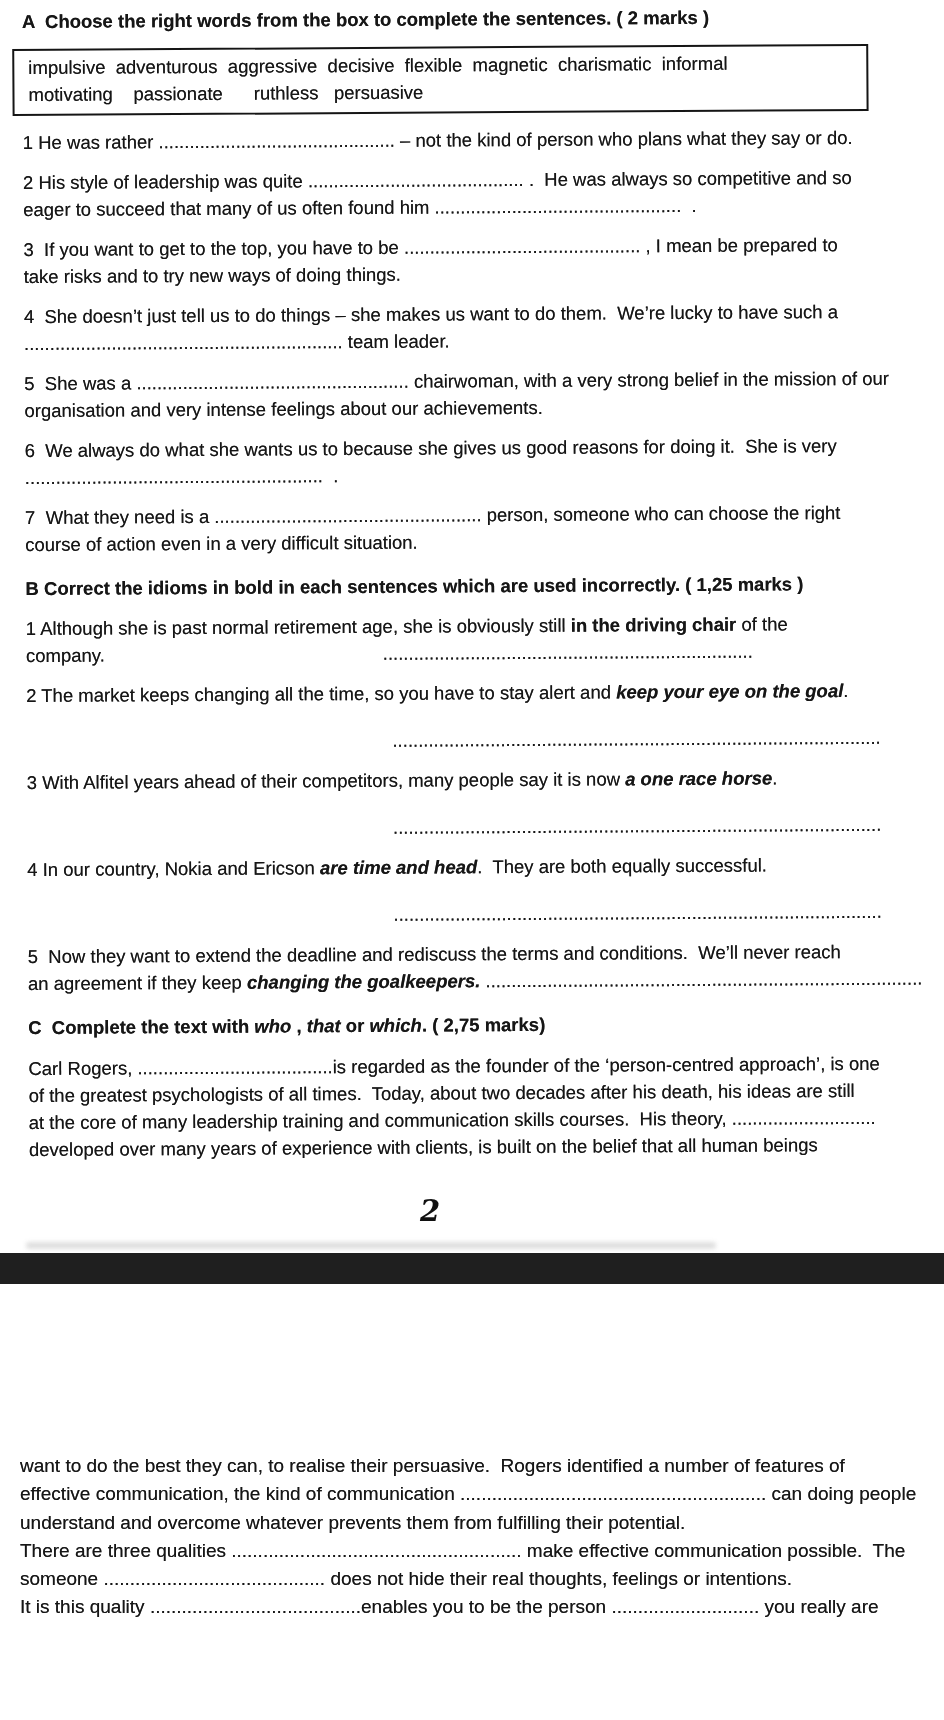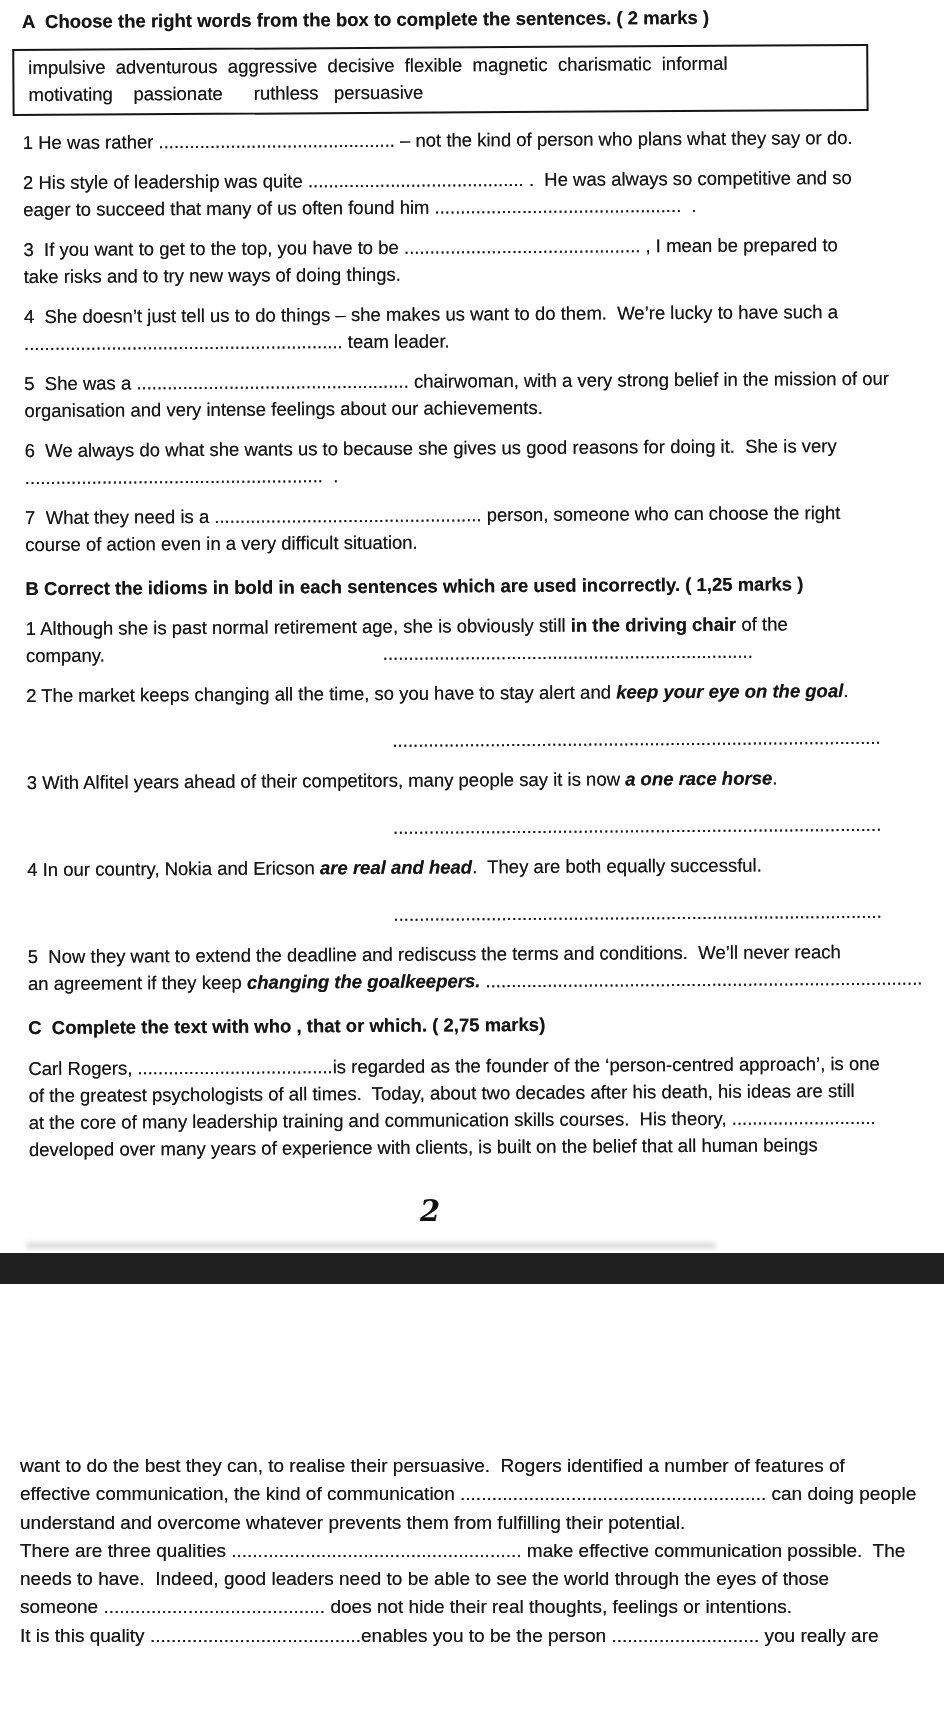--- a/index.html
+++ b/index.html
@@ -26,21 +26,21 @@
     margin:14px 0 0 -10px;
     width:838px;
     padding:4px 0 6px 14px;
     line-height:26.5px;
   }
   .item { margin-top:13px; }
   .b-head { margin-top:17px; }
   .answer-row { margin-top:20px; padding-left:366px; white-space:pre; }
   .idiom-b  { font-weight:700; }
   .idiom-bi { font-weight:700; font-style:italic; }
-  .kw-bi { }
+  .kw-bi { font-style:italic; }
   .gap { display:inline-block; width:278px; }
   .c-head { margin-top:17px; }
   .c-para { margin-top:14px; }
 
   
   .page-number {
     position:absolute; top:1194px; left:406px; width:48px;
     text-align:center;
     font-family:"DejaVu Serif", serif;
     font-style:italic; font-weight:700; font-size:29px; color:#101010;
@@ -116,21 +116,21 @@
       <div class="line"><span>2 The market keeps changing all the time, so you have to stay alert and </span><span class="idiom-bi">keep your eye on the goal</span><span>.</span></div>
       <div class="answer-row">...............................................................................................</div>
     </div>
 
     <div class="item">
       <div class="line"><span>3 With Alfitel years ahead of their competitors, many people say it is now </span><span class="idiom-bi">a one race horse</span><span>.</span></div>
       <div class="answer-row">...............................................................................................</div>
     </div>
 
     <div class="item">
-      <div class="line"><span>4 In our country, Nokia and Ericson </span><span class="idiom-bi">are real and head</span><span>.  They are both equally successful.</span></div>
+      <div class="line"><span>4 In our country, Nokia and Ericson </span><span class="idiom-bi">are time and head</span><span>.  They are both equally successful.</span></div>
       <div class="answer-row">...............................................................................................</div>
     </div>
 
     <div class="item">
       <div class="line">5  Now they want to extend the deadline and rediscuss the terms and conditions.  We’ll never reach</div>
       <div class="line"><span>an agreement if they keep </span><span class="idiom-bi">changing the goalkeepers.</span><span> .....................................................................................</span></div>
     </div>
 
     <div class="sec-heading c-head"><span>C  Complete the text with </span><span class="kw-bi">who</span><span> , </span><span class="kw-bi">that</span><span> or </span><span class="kw-bi">which</span><span>. ( 2,75 marks)</span></div>
 
@@ -145,18 +145,17 @@
 
   <div class="page-number">2</div>
   <div class="smudge"></div>
   <div class="band"></div>
 
   <div class="page2">
     <div class="line">want to do the best they can, to realise their persuasive.  Rogers identified a number of features of</div>
     <div class="line">effective communication, the kind of communication .......................................................... can doing people</div>
     <div class="line">understand and overcome whatever prevents them from fulfilling their potential.</div>
     <div class="line">There are three qualities ....................................................... make effective communication possible.  The</div>
-    <div class="line">needs to have.  Indeed, good leaders need to be able to see the world through the eyes of those</div>
     <div class="line">someone .......................................... does not hide their real thoughts, feelings or intentions.</div>
     <div class="line">It is this quality ........................................enables you to be the person ............................ you really are</div>
   </div>
 
 </div>
 
 </body></html>

